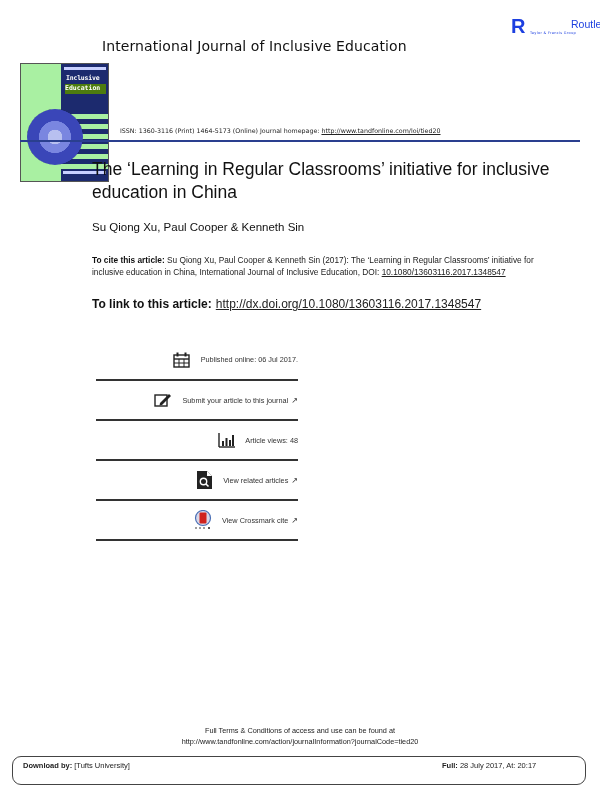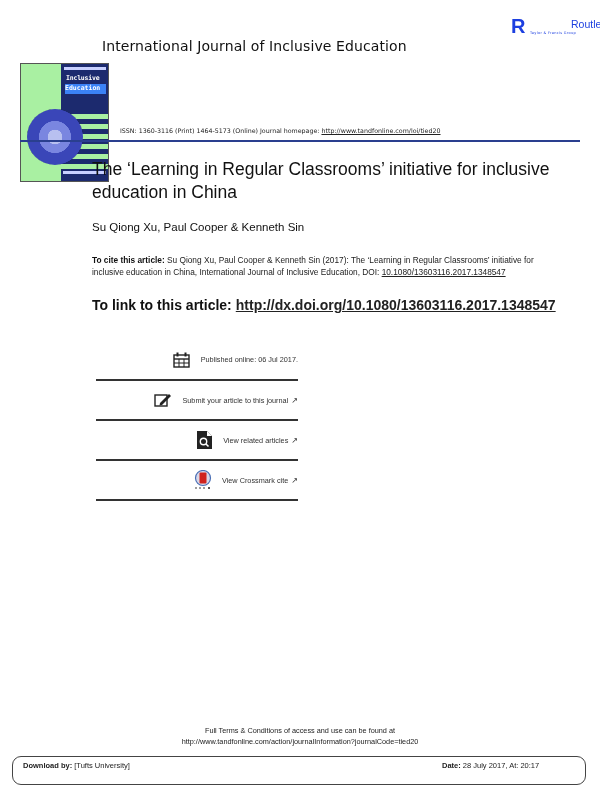--- a/index.html
+++ b/index.html
@@ -10,21 +10,21 @@
   }
   .abs { position: absolute; }
   
   .cover {
     left: 20px; top: 18px; width: 87px; height: 117px;
     border: 1px solid #555; background: #a9f0a2; overflow: hidden; margin-top: 45px;
   }
   .cover .panel { position: absolute; left: 40px; top: 0; width: 47px; height: 117px; background: #1c2a6e; }
   .cover .toptxt { position: absolute; left: 43px; top: 3px; width: 42px; height: 3px; background: #c8d0ff; }
   .cover .t1 { position: absolute; left: 45px; top: 10px; font-size: 6.5px; font-weight: bold; color: #fff; font-family: "DejaVu Sans Mono", monospace; letter-spacing: -0.2px; }
-  .cover .t2 { position: absolute; left: 44px; top: 20px; width: 41px; height: 10px; background: #3b82f6; font-size: 6.5px; font-weight: bold; color: #fff; font-family: "DejaVu Sans Mono", monospace; }
+  .cover .t2 { position: absolute; left: 44px; top: 20px; width: 41px; height: 10px; background: #4d7c0f; font-size: 6.5px; font-weight: bold; color: #fff; font-family: "DejaVu Sans Mono", monospace; }
   .cover .stripe { position: absolute; left: 40px; width: 47px; height: 5px; background: #a9f0a2; }
   .cover .circle {
     position: absolute; left: 6px; top: 45px; width: 56px; height: 56px; border-radius: 50%;
     background: radial-gradient(circle at 50% 50%, #b8c0f0 0 18%, #7a86e0 19% 40%, #3a46b8 41% 70%, #141a5a 71%);
   }
   .cover .bottom { position: absolute; left: 42px; top: 107px; width: 43px; height: 3px; background: #c8d0ff; }
 
   .journal-title { left: 102px; top: 38px; font-size: 14px; color: #111; letter-spacing: 0.1px; }
   .routledge { left: 511px; top: 17px; width: 80px; height: 22px; }
   .routledge .r { position: absolute; left: 0; top: -2px; font-size: 20px; font-weight: bold; color: #1c3fe0; font-family: "Liberation Sans", sans-serif; }
@@ -34,21 +34,21 @@
   .issn { left: 120px; top: 127px; font-size: 6.3px; color: #222; white-space: nowrap; }
   .issn a { color: #222; text-decoration: underline; }
   .header-rule { left: 20px; top: 140px; width: 560px; height: 2px; background: #2a3f8f; }
 
   
   .article-title { left: 92px; top: 158px; width: 460px; font-size: 17.5px; line-height: 23px; color: #111; font-family: "Liberation Sans", sans-serif; }
   .authors { left: 92px; top: 221px; font-size: 11.5px; color: #111; font-family: "Liberation Sans", sans-serif; }
   .cite { left: 92px; top: 255px; width: 450px; font-size: 8.3px; line-height: 11.5px; color: #222; font-family: "Liberation Sans", sans-serif; }
   .cite b { font-weight: bold; color: #111; }
   .cite a { color: #222; text-decoration: underline; }
-  .link-line { left: 92px; top: 297px; font-size: 14px; color: #222; font-family: "Liberation Sans", sans-serif; font-weight: bold; }
+  .link-line { left: 92px; top: 297px; font-size: 12px; color: #222; font-family: "Liberation Sans", sans-serif; }
   .link-line b { color: #111; }
   .link-line a { color: #222; text-decoration: underline; margin-left: 4px; }
 
   
   .info-list { left: 96px; top: 340px; width: 202px; }
   .info-item { position: relative; height: 40px; display: flex; align-items: center; border-bottom: 2px solid #333; box-sizing: border-box; justify-content: flex-end; }
   .info-item:first-child { height: 41px; }
   .info-icon { width: 18px; height: 18px; margin-left: 4px; margin-right: 10px; display: flex; align-items: center; justify-content: center; }
   .info-text { font-size: 7.3px; color: #333; font-family: "Liberation Sans", sans-serif; }
   .ext { font-size: 8px; color: #333; margin-left: 3px; }
@@ -125,20 +125,33 @@
       <svg width="18" height="16" viewBox="0 0 18 16">
           <rect x="1" y="3" width="12" height="11" fill="none" stroke="#222" stroke-width="1.4"></rect>
           <path d="M6 11 L15 2 L17 4 L8 13 L5.5 13.5 Z" fill="#222"></path>
         </svg>
     </span>
     <span class="info-text">Submit your article to this journal</span>
     <span class="ext">↗</span>
   </div>
   <div class="info-item">
     <span class="info-icon">
+      <svg width="17" height="15" viewBox="0 0 17 15">
+          <line x1="1" y1="0" x2="1" y2="14" stroke="#222" stroke-width="1.4"></line>
+          <line x1="1" y1="14" x2="17" y2="14" stroke="#222" stroke-width="1.4"></line>
+          <rect x="4" y="8" width="2" height="5" fill="#222"></rect>
+          <rect x="7.5" y="5" width="2" height="8" fill="#222"></rect>
+          <rect x="11" y="7" width="2" height="6" fill="#222"></rect>
+          <rect x="14" y="2" width="2" height="11" fill="#222"></rect>
+        </svg>
+    </span>
+    <span class="info-text">Article views: 48</span>
+  </div>
+  <div class="info-item">
+    <span class="info-icon">
       <svg width="15" height="18" viewBox="0 0 15 18">
           <path d="M0 0 H10 L15 5 V18 H0 Z" fill="#222"></path>
           <path d="M10 0 V5 H15" fill="#fff"></path>
           <circle cx="6.5" cy="10.5" r="3.2" fill="none" stroke="#fff" stroke-width="1.4"></circle>
           <line x1="9" y1="13" x2="11.5" y2="15.5" stroke="#fff" stroke-width="1.6"></line>
         </svg>
     </span>
     <span class="info-text">View related articles</span>
     <span class="ext">↗</span>
   </div>
@@ -158,14 +171,14 @@
   </div>
 </div>
 
 <div class="abs terms">
   <div>Full Terms &amp; Conditions of access and use can be found at</div>
   <div>http://www.tandfonline.com/action/journalInformation?journalCode=tied20</div>
 </div>
 
 <div class="abs dl-bar">
   <span class="dl-left"><b>Download by:</b><span> [Tufts University]</span></span>
-  <span class="dl-right"><b>Date:</b><span> 28 July 2017, At: 20:17</span></span>
+  <span class="dl-right"><b>Full:</b><span> 28 July 2017, At: 20:17</span></span>
 </div>
 
 </body></html>

